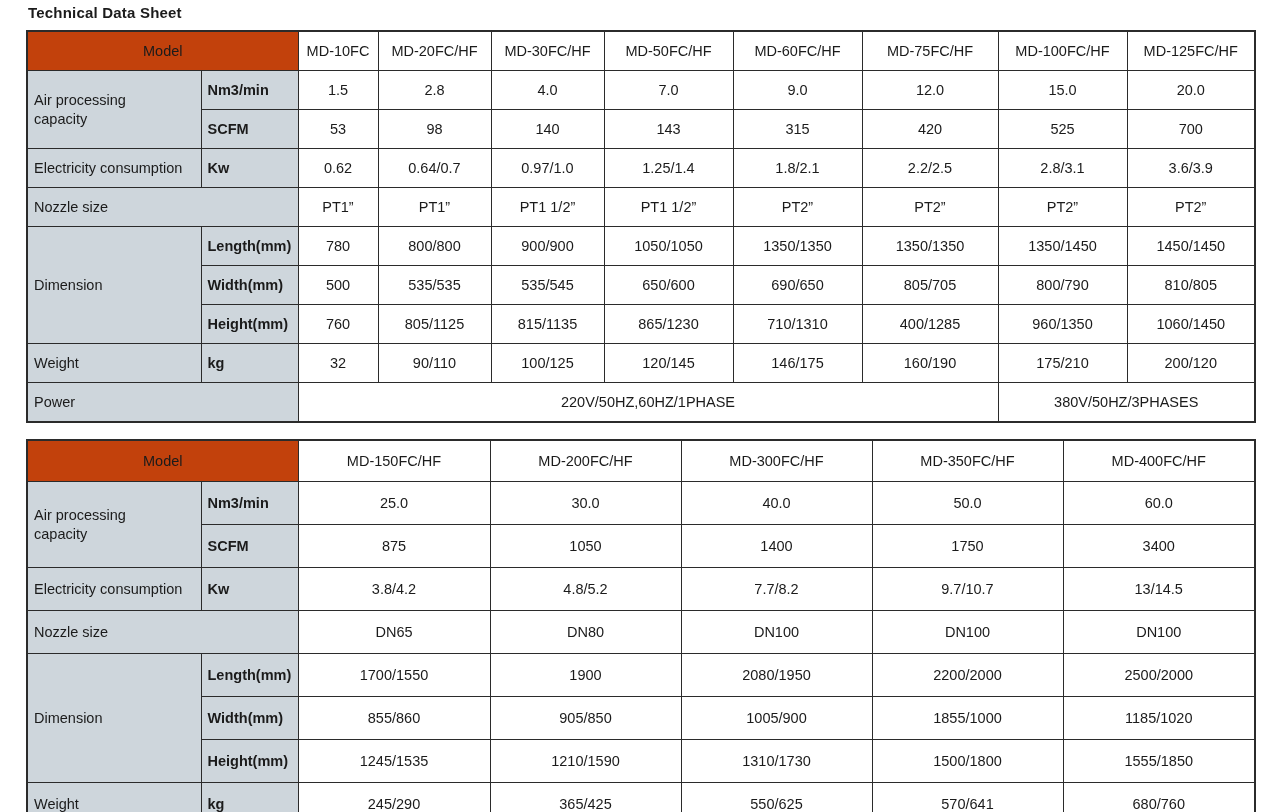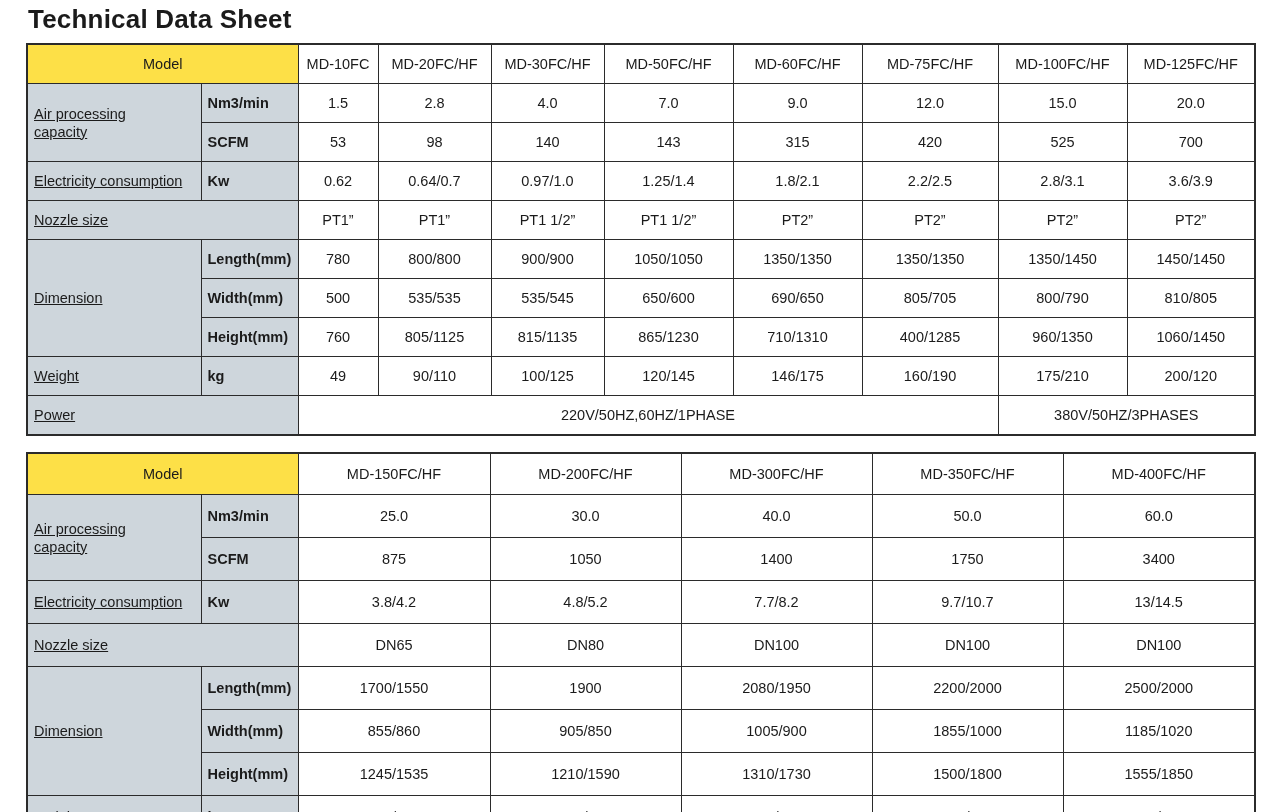--- a/index.html
+++ b/index.html
@@ -15,21 +15,21 @@
     overflow: hidden;
   }
   .page {
     position: relative;
     width: 1280px;
     height: 812px;
     box-sizing: border-box;
     padding: 0 26px;
   }
   .sheet-title {
-    font-size: 26px;
+    font-size: 15px;
     font-weight: bold;
     letter-spacing: 0.2px;
     margin: 4px 0 8px 2px;
     line-height: 1.2;
     color: #1b1b1b;
   }
   table.spec {
     border-collapse: collapse;
     table-layout: fixed;
     width: 1228px;
@@ -43,31 +43,30 @@
     line-height: 1.25;
     color: #1b1b1b;
     vertical-align: middle;
     white-space: nowrap;
     overflow: hidden;
   }
   td.lbl {
     background: #ced6dc;
     text-align: left;
     padding-left: 9px;
-    text-decoration: underline;
   }
   td.sublbl {
     background: #ced6dc;
     text-align: left;
     padding-left: 9px;
     font-size: 14px;
     font-weight: bold;
   }
   td.modelhdr {
-    background: #fde047;
+    background: #c2410c;
     text-align: center;
     font-size: 15px;
   }
   td.val {
     background: #ffffff;
     text-align: center;
   }
   td.two-line {
     line-height: 1.55;
     white-space: normal;
@@ -191,21 +190,21 @@
         <td class="val">865/1230</td>
         <td class="val">710/1310</td>
         <td class="val">400/1285</td>
         <td class="val">960/1350</td>
         <td class="val">1060/1450</td>
       </tr>
 
       <tr>
         <td class="lbl" style="height:32px">Weight</td>
         <td class="sublbl">kg</td>
-        <td class="val">49</td>
+        <td class="val">32</td>
         <td class="val">90/110</td>
         <td class="val">100/125</td>
         <td class="val">120/145</td>
         <td class="val">146/175</td>
         <td class="val">160/190</td>
         <td class="val">175/210</td>
         <td class="val">200/120</td>
       </tr>
 
       <tr>

